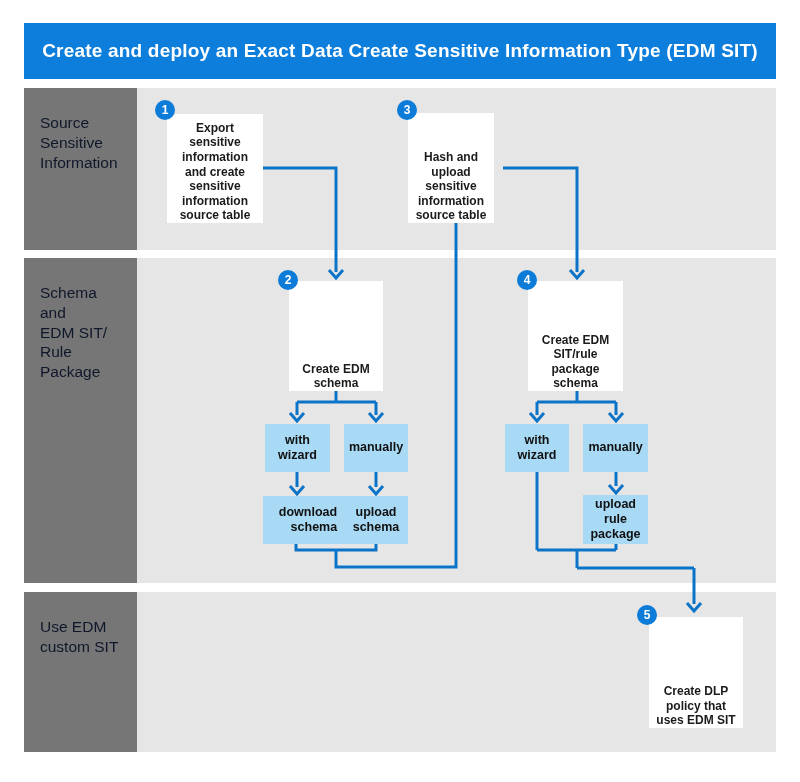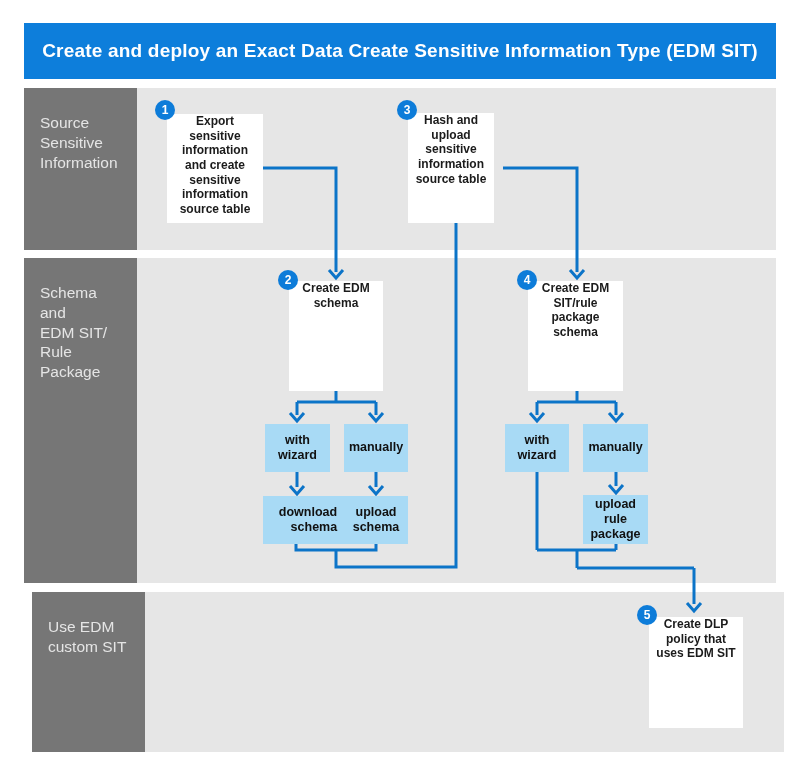--- a/index.html
+++ b/index.html
@@ -9,33 +9,33 @@
   }
   .titlebar{
     position:absolute;left:24px;top:23px;width:752px;height:56px;
     background:var(--title_bar);color:#ffffff;
     display:flex;align-items:center;justify-content:center;
     font-size:19px;font-weight:600;letter-spacing:.2px;
   }
   .row{position:absolute;left:24px;width:752px;background:var(--row_bg);}
   .row1{top:88px;height:162px;}
   .row2{top:258px;height:325px;}
-  .row3{top:592px;height:160px;margin-left:8px;}
+  .row3{top:592px;height:160px;}
   .rowside{
     position:absolute;left:0;top:0;bottom:0;width:113px;background:var(--sidebar);
     box-sizing:border-box;padding:25px 10px 9px 16px;
-    color:#e5e5e5;font-size:15.5px;line-height:1.28;white-space:pre-line;
+    color:#0f172a;font-size:15.5px;line-height:1.28;white-space:pre-line;
   }
   .connectors{position:absolute;left:0;top:0;width:800px;height:782px;}
   .connectors path,.connectors polyline{
     fill:none;stroke:var(--connector);stroke-width:3px;stroke-linejoin:miter;stroke-linecap:butt;
   }
   .step{
     position:absolute;background:var(--step_box);
-    display:flex;align-items:flex-start;justify-content:center;text-align:center;
+    display:flex;align-items:flex-end;justify-content:center;text-align:center;
     font-size:12px;font-weight:600;line-height:1.22;color:#1b1b1b;white-space:pre-line;
   }
   .opt{
     position:absolute;background:var(--option_box);
     display:flex;align-items:center;justify-content:center;text-align:center;
     font-size:12.5px;font-weight:600;line-height:1.22;color:#111111;white-space:pre-line;
   }
   .badge{
     position:absolute;width:20px;height:20px;border-radius:50%;
     background:var(--badge);color:#ffffff;

